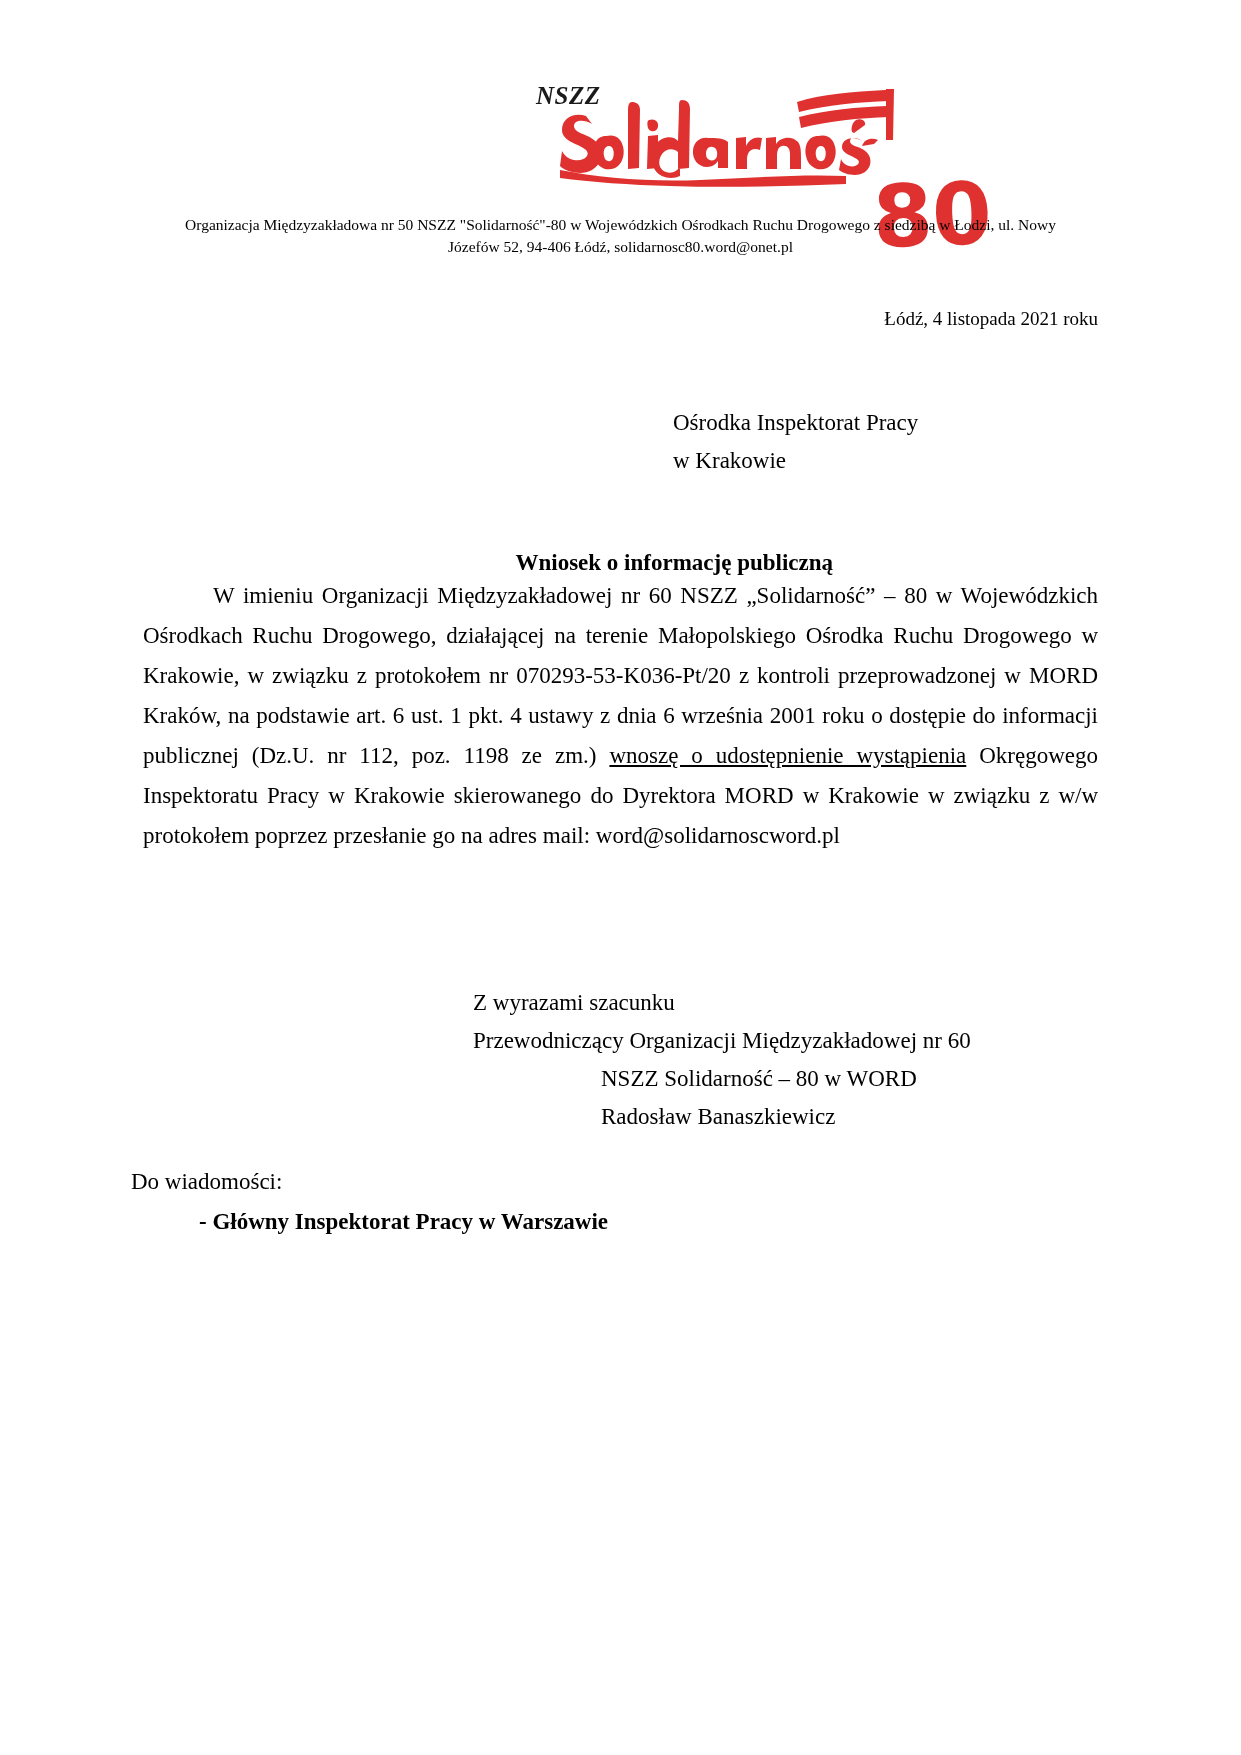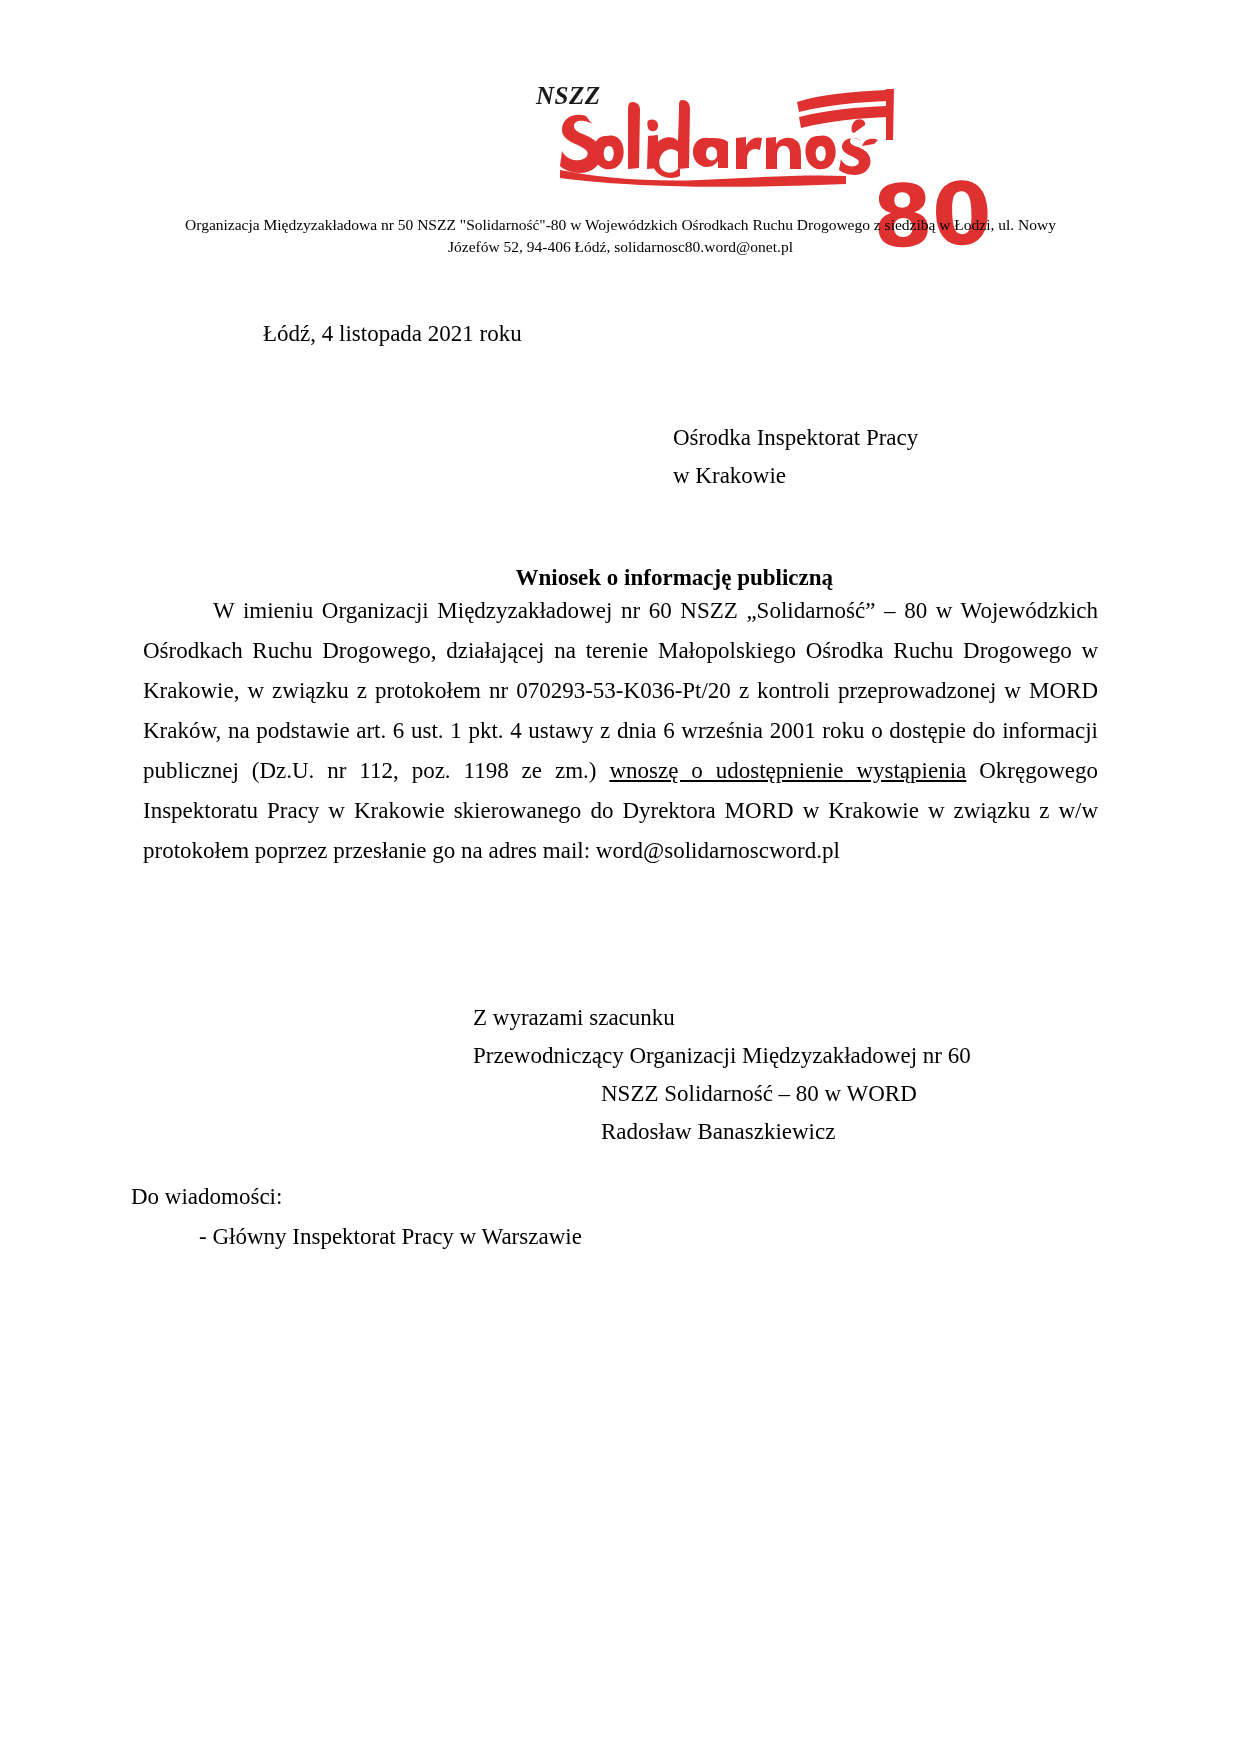--- a/index.html
+++ b/index.html
@@ -89,24 +89,24 @@
   }
 
   
   .content {
     position: absolute;
     left: 143px;
     top: 300px;
     width: 955px;
   }
   .date-line {
-    text-align: left;
-    font-size: 23px;
+    text-align: right;
+    font-size: 19px;
     line-height: 30px;
-    margin-top: 19px;
+    margin-top: 4px;
     margin-left: 120px;
     margin-right: 0;
   }
   .recipient {
     margin-top: 70px;
     margin-left: 530px;
     font-size: 23px;
     line-height: 38px;
   }
   .doc-title {
@@ -139,21 +139,21 @@
   .sig-2 { margin-left: 0px; }
   .sig-3 { margin-left: 128px; }
   .sig-4 { margin-left: 128px; }
 
   .cc-block {
     margin-top: 26px;
     margin-left: -12px;
     font-size: 23px;
     line-height: 40px;
   }
-  .cc-item { margin-left: 68px; }
+  .cc-item { margin-left: 68px; font-weight: bold; }
 </style>
 </head>
 <body>
 
 <div class="page">
 
   <div class="letterhead">
 
     <div class="logo-block">
 

